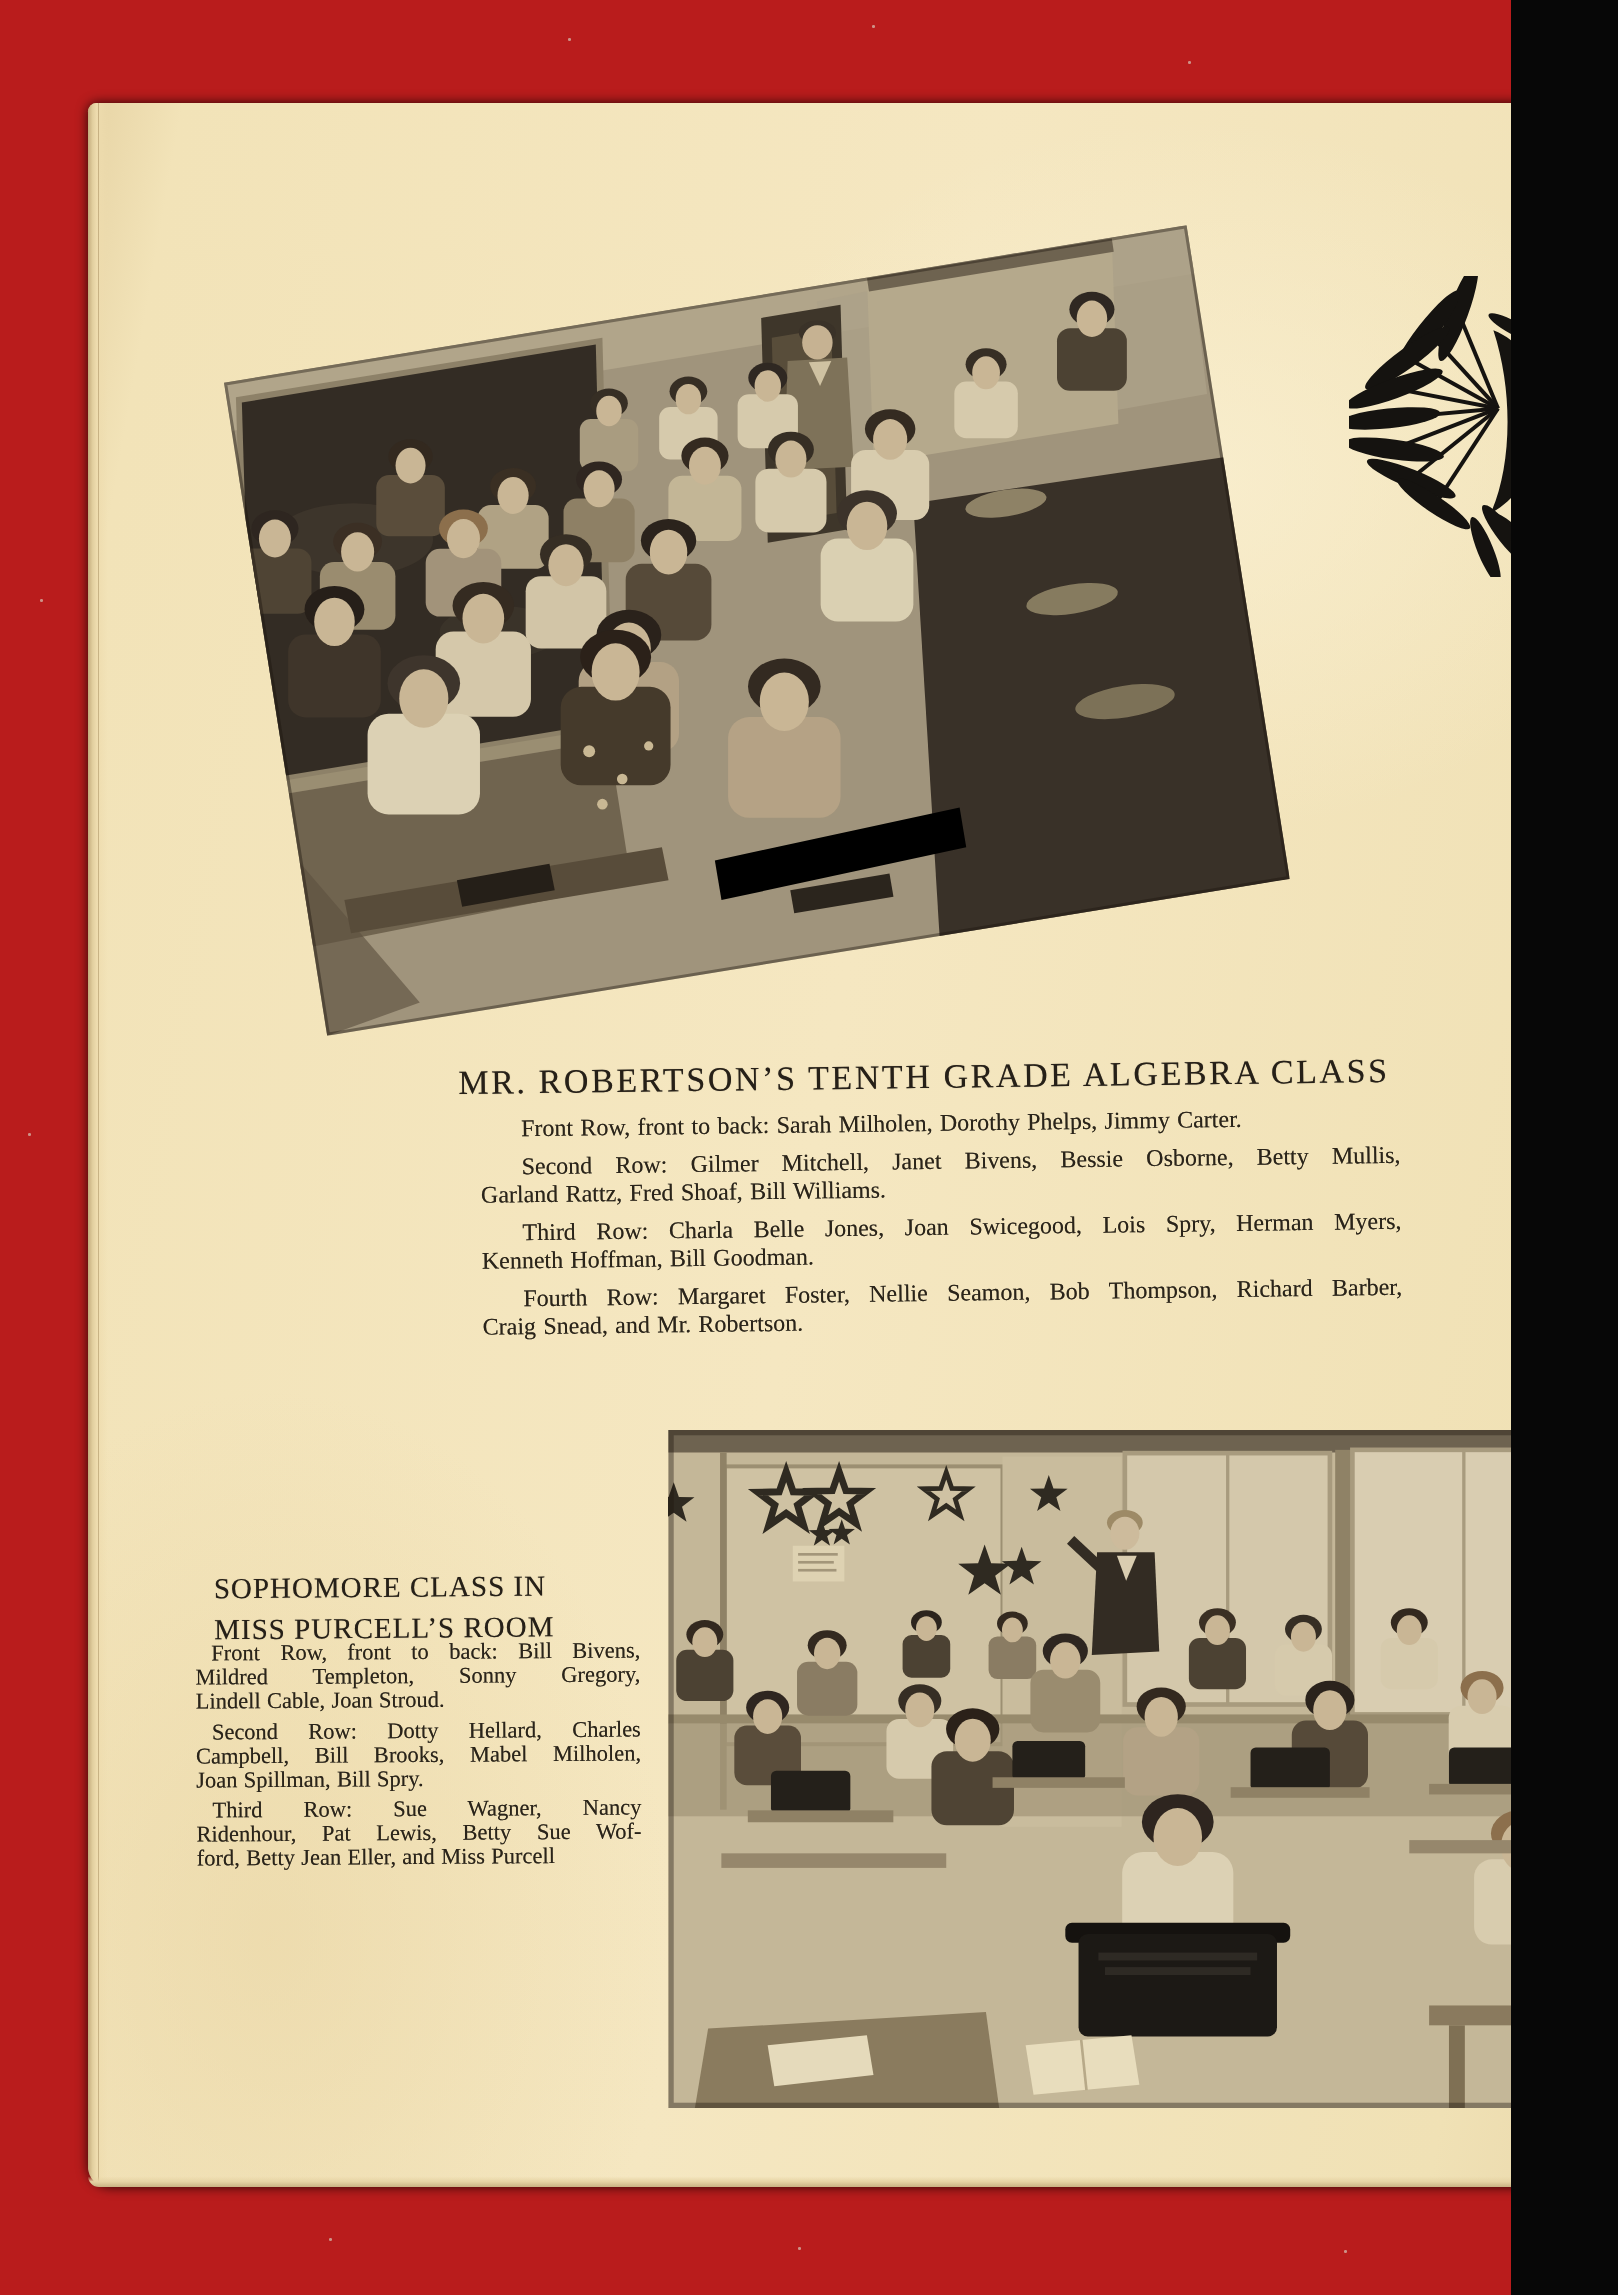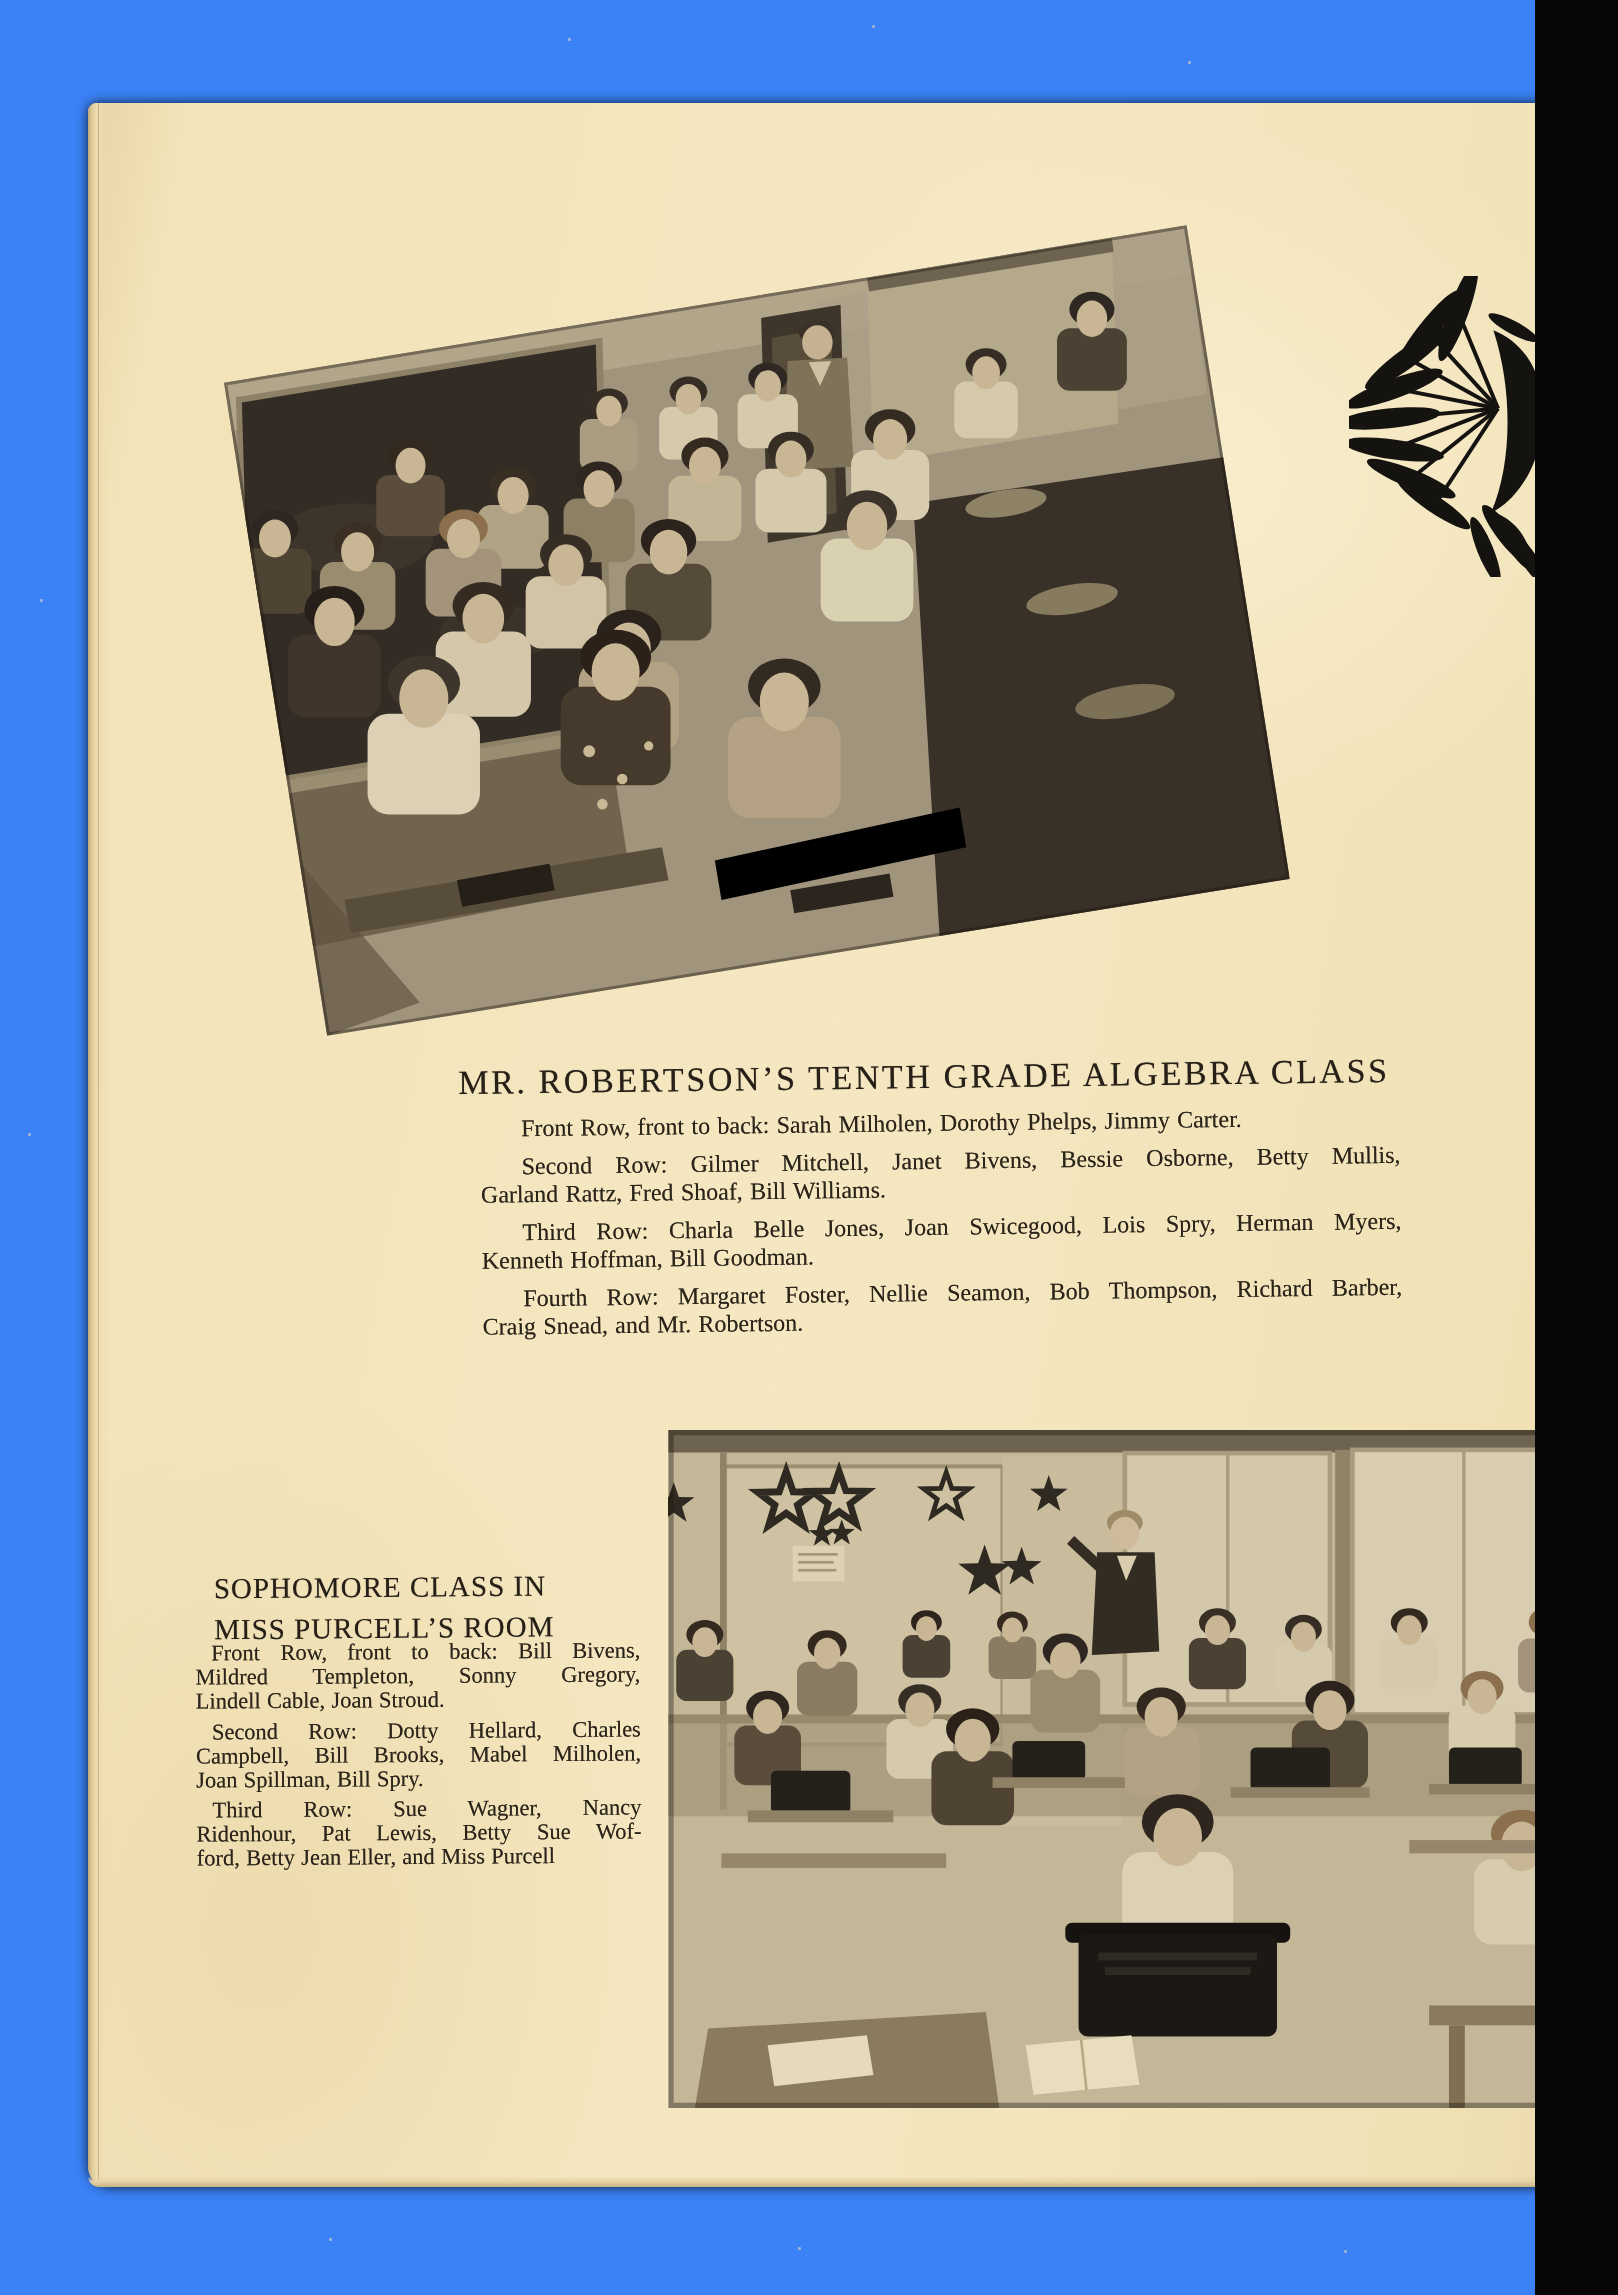--- a/index.html
+++ b/index.html
@@ -1,17 +1,17 @@
 <!DOCTYPE html>
 <html style="font-size:10.6px"><head>
 <meta charset="utf-8">
 <style>
   html,body{margin:0;padding:0;background:#070707;}
-  #stage{position:relative;width:1511px;height:2295px;background:#3b82f6;overflow:hidden;
-         font-family:"Liberation Serif", serif;padding-left:24px;}
+  #stage{position:relative;width:1511px;height:2295px;background:#b91c1c;overflow:hidden;
+         font-family:"Liberation Serif", serif;}
   .speck{position:absolute;width:2.6px;height:2.6px;border-radius:50%;background:#d8d2c2;opacity:.65;z-index:2;}
 
   
   #page{position:absolute;left:88px;top:103px;width:1530px;height:2084px;z-index:1;
         border-radius:9.3px 2.6px 6.6px 22.5px;
         background:
           radial-gradient(794px 596px at 72% 18%, rgba(250,240,210,.75) 0%, rgba(250,240,210,0) 60%),
           radial-gradient(728px 993px at 12% 88%, rgba(232,212,162,.55) 0%, rgba(232,212,162,0) 55%),
           linear-gradient(100deg,#e7d4a5 0%,#f2e3b8 5%,#f5e7c1 48%,#f0e1b5 90%,#e9d8ab 100%);
         box-shadow:0 0 12px rgba(0,0,0,.8);}

